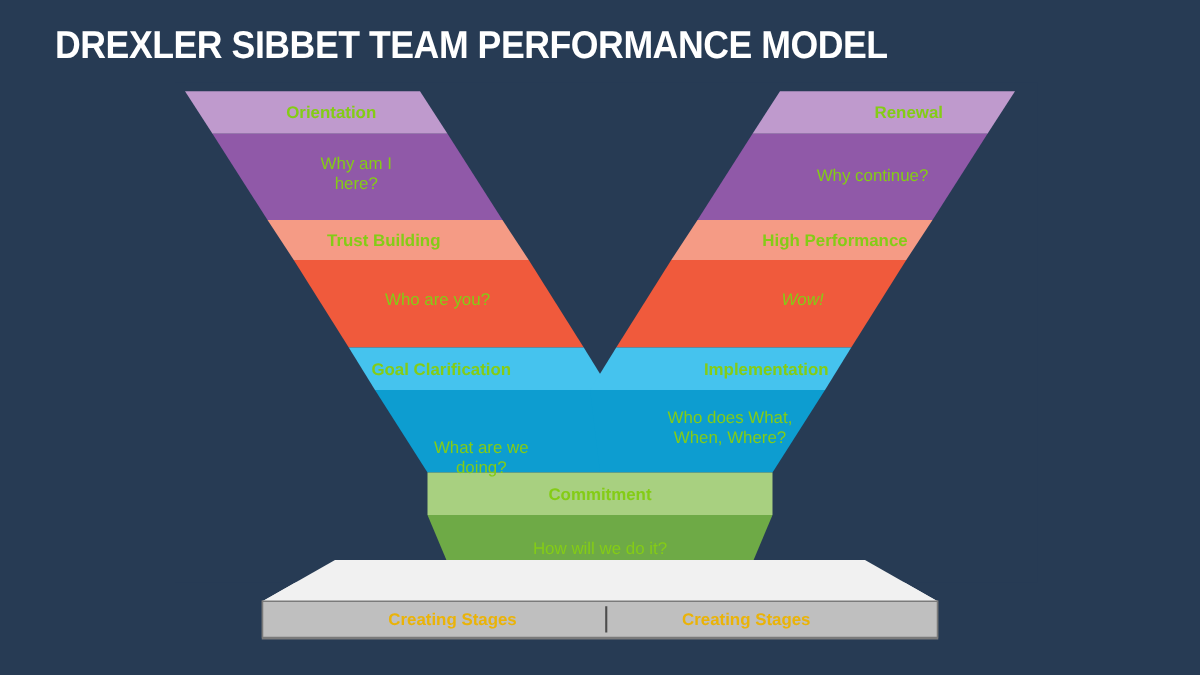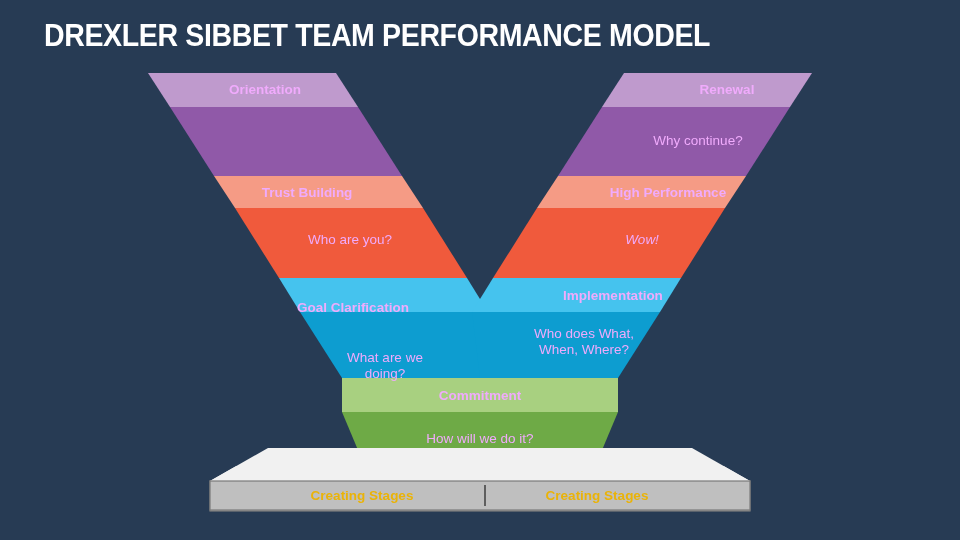--- a/index.html
+++ b/index.html
@@ -12,21 +12,21 @@
   #stage{position:absolute;inset:0;width:960px;height:540px;}
   #title{
     position:absolute;left:44px;top:18px;
     font-size:31px;font-weight:bold;color:#ffffff;
     letter-spacing:-0.4px;
     transform:scaleX(0.92);transform-origin:left center;
     white-space:nowrap;
   }
   svg#diagram{position:absolute;left:0;top:0;width:960px;height:540px;}
   .lbl{
-    position:absolute;color:#f0abfc;text-align:center;
+    position:absolute;color:#84cc16;text-align:center;
     line-height:1.18;white-space:pre-line;pointer-events:none;
   }
   .hdr{font-weight:bold;font-size:13.5px;}
   .qst{font-weight:normal;font-size:13.5px;}
   .base-lbl{
     position:absolute;color:#eab308;font-weight:bold;font-size:13.5px;
     text-align:center;
   }
 </style>
 </head>
@@ -87,25 +87,27 @@
 
     <polygon points="342,378 618,378 618,412 342,412" fill="#a8d080"></polygon>
     <polygon points="342,412 618,412 597,462 363,462" fill="#6eaa46"></polygon>
 
     <polygon points="268,448 692,448 750,481 210,481" fill="#f1f1f1"></polygon>
     <rect x="210" y="481" width="540" height="29" fill="#bfbfbf" stroke="#7a7a7a" stroke-width="1.2"></rect>
     <line x1="485" y1="485" x2="485" y2="506" stroke="#4d4d4d" stroke-width="1.7"></line>
   </svg>
 
   <div class="lbl hdr" style="left:170px;top:82px;width:190px;">Orientation</div>
+  <div class="lbl qst" style="left:190px;top:123px;width:190px;">Why am I
+here?</div>
 
   <div class="lbl hdr" style="left:212px;top:185px;width:190px;">Trust Building</div>
   <div class="lbl qst" style="left:255px;top:232px;width:190px;">Who are you?</div>
 
-  <div class="lbl hdr" style="left:258px;top:300px;width:190px;">Goal Clarification</div>
+  <div class="lbl hdr" style="left:258px;top:288px;width:190px;">Goal Clarification</div>
   <div class="lbl qst" style="left:295px;top:326px;width:180px;margin-top:24px;">What are we
 doing?</div>
 
   <div class="lbl hdr" style="left:632px;top:82px;width:190px;">Renewal</div>
   <div class="lbl qst" style="left:608px;top:133px;width:180px;">Why continue?</div>
 
   <div class="lbl hdr" style="left:573px;top:185px;width:190px;">High Performance</div>
   <div class="lbl qst" style="left:552px;top:232px;width:180px;font-style:italic;">Wow!</div>
 
   <div class="lbl hdr" style="left:518px;top:288px;width:190px;">Implementation</div>

